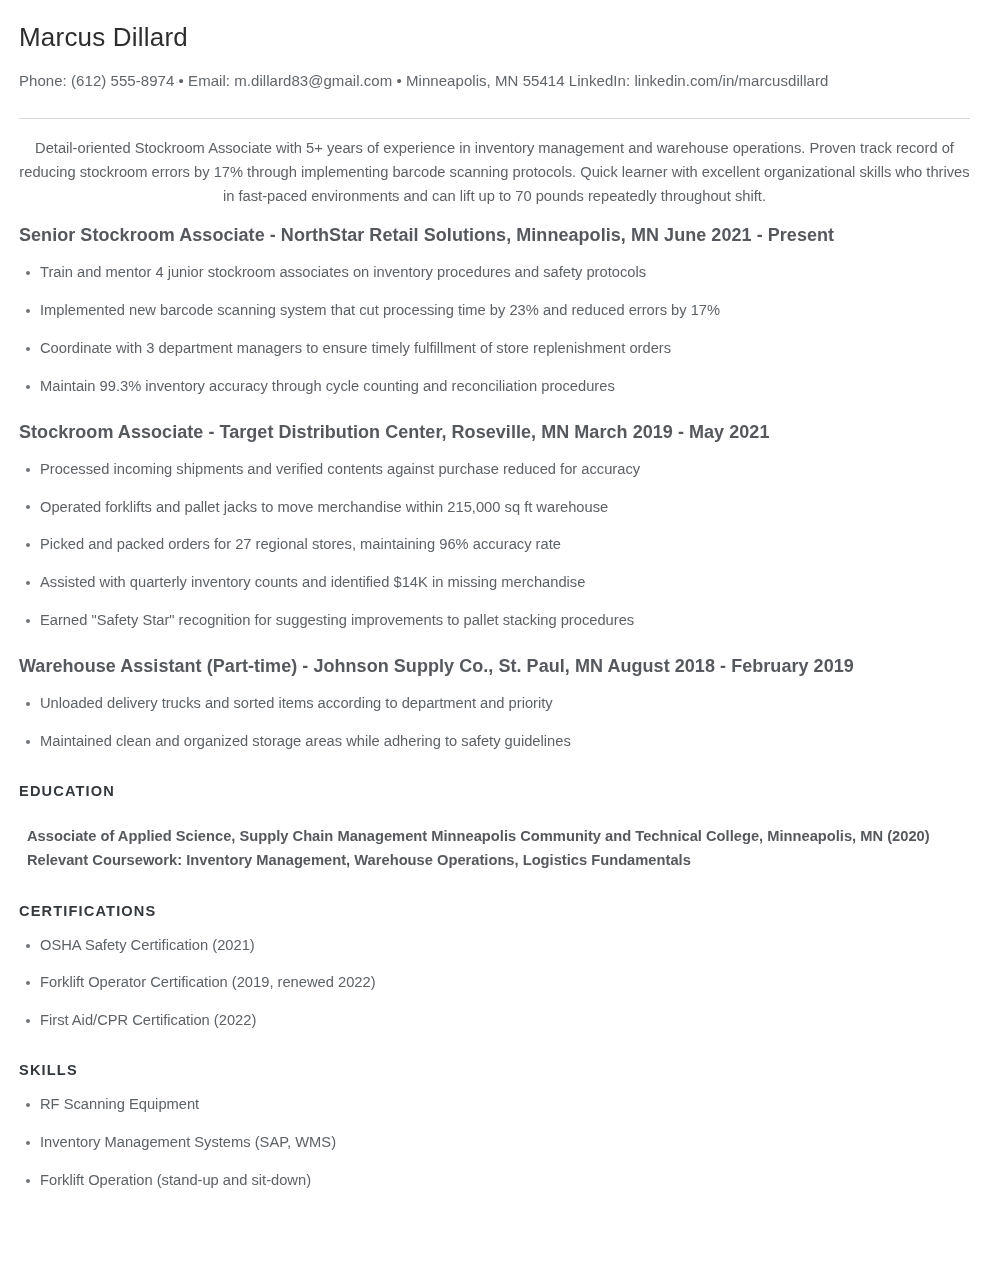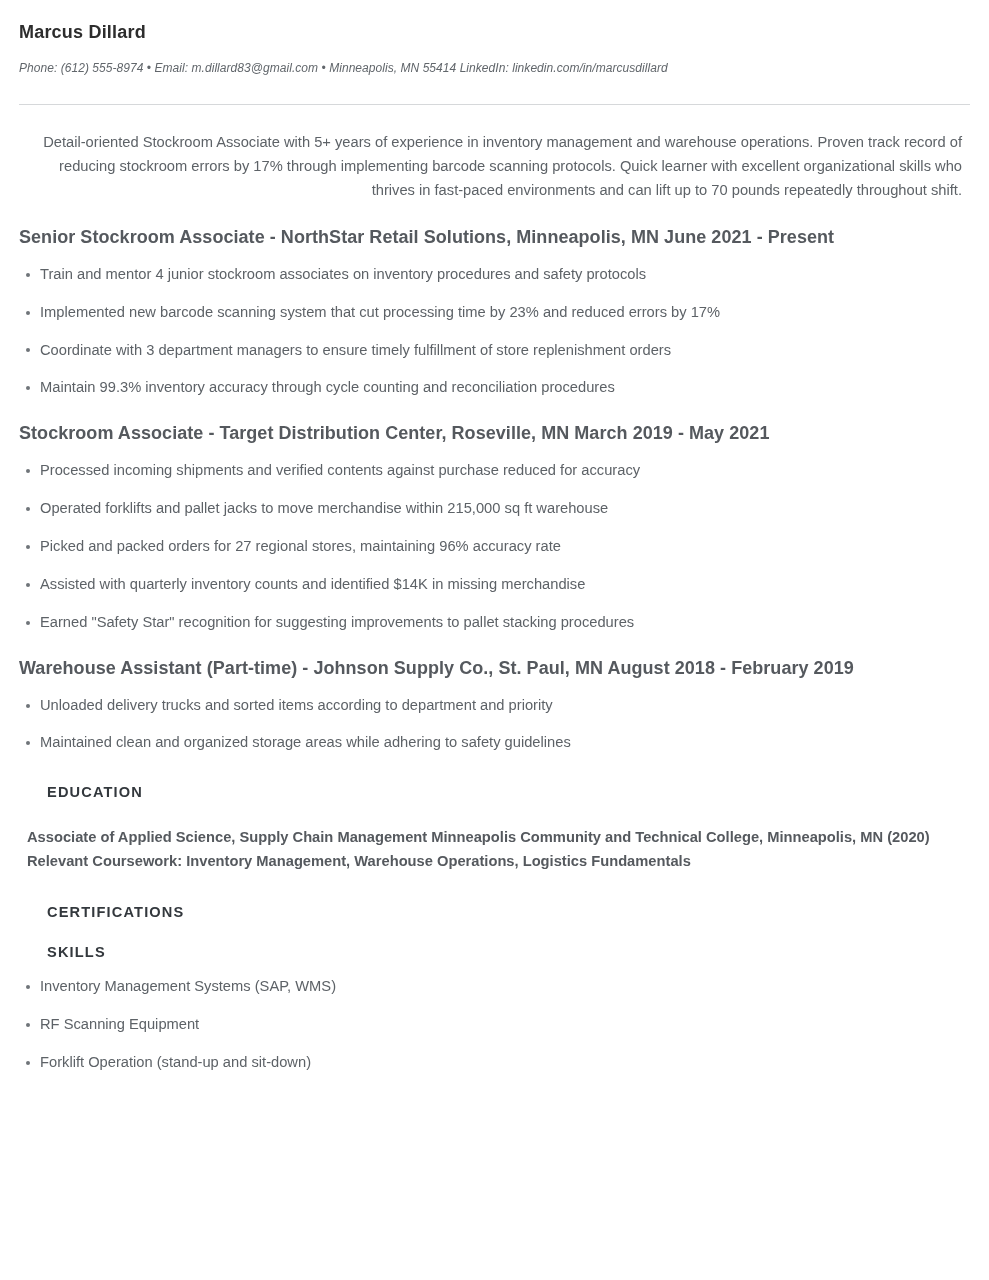--- a/index.html
+++ b/index.html
@@ -16,52 +16,51 @@
   }
   .page {
     width: 989px;
     box-sizing: border-box;
     padding: 0 19px;
     overflow: hidden;
   }
 
   
   .resume-name {
-    font-size: 18px;
-    font-weight: bold;
+    font-size: 26px;
+    font-weight: normal;
     color: #2d2d2d;
     letter-spacing: 0.2px;
     margin: 0;
     padding-top: 21px;
     line-height: 1.25;
   }
   .contact-line {
-    font-size: 12px;
+    font-size: 15px;
     color: #61666b;
     margin: 0;
     padding-top: 16px;
     line-height: 1.45;
     letter-spacing: 0.05px;
-    font-style: italic;
   }
   .header-rule {
     border: 0;
     border-top: 1px solid #d6d8da;
     margin: 0;
     margin-top: 27px;
   }
 
   
   .summary {
     font-size: 14.7px;
     color: #5d6267;
     line-height: 1.63;
-    margin: 8px;
+    margin: 0;
     padding-top: 18px;
-    text-align: right;
+    text-align: center;
   }
 
   
   .section-heading {
     font-size: 14.6px;
     font-weight: bold;
     color: #33383d;
     letter-spacing: 1.15px;
     text-transform: uppercase;
     margin: 0;
@@ -116,21 +115,21 @@
     padding-top: 16px;
   }
   .edu-text {
     font-size: 14.7px;
     font-weight: bold;
     color: #55595e;
     line-height: 1.63;
     margin: 8px;
   }
 
-  .section-gap-small { padding-top: 22px; margin-left: 28px; }
+  .section-gap-small { padding-top: 22px; }
 </style>
 </head>
 <body>
 
 <div class="page">
 
   <h1 class="resume-name">Marcus Dillard</h1>
 
   <p class="contact-line">Phone: (612) 555-8974 • Email: m.dillard83@gmail.com • Minneapolis, MN 55414 LinkedIn: linkedin.com/in/marcusdillard</p>
 
@@ -167,22 +166,27 @@
       <li>Maintained clean and organized storage areas while adhering to safety guidelines</li>
     </ul>
   </div>
 
   <h2 class="section-heading section-gap-small">EDUCATION</h2>
   <div class="edu-block">
     <p class="edu-text">Associate of Applied Science, Supply Chain Management Minneapolis Community and Technical College, Minneapolis, MN (2020) Relevant Coursework: Inventory Management, Warehouse Operations, Logistics Fundamentals</p>
   </div>
 
   <h2 class="section-heading section-gap-small">CERTIFICATIONS</h2>
+  <ul class="bullets">
+    <li>OSHA Safety Certification (2021)</li>
+    <li>Forklift Operator Certification (2019, renewed 2022)</li>
+    <li>First Aid/CPR Certification (2022)</li>
+  </ul>
 
   <h2 class="section-heading section-gap-small">SKILLS</h2>
   <ul class="bullets">
+    <li>RF Scanning Equipment</li>
     <li>Inventory Management Systems (SAP, WMS)</li>
-    <li>RF Scanning Equipment</li>
     <li>Forklift Operation (stand-up and sit-down)</li>
 
   </ul>
 
 </div>
 
 </body></html>

